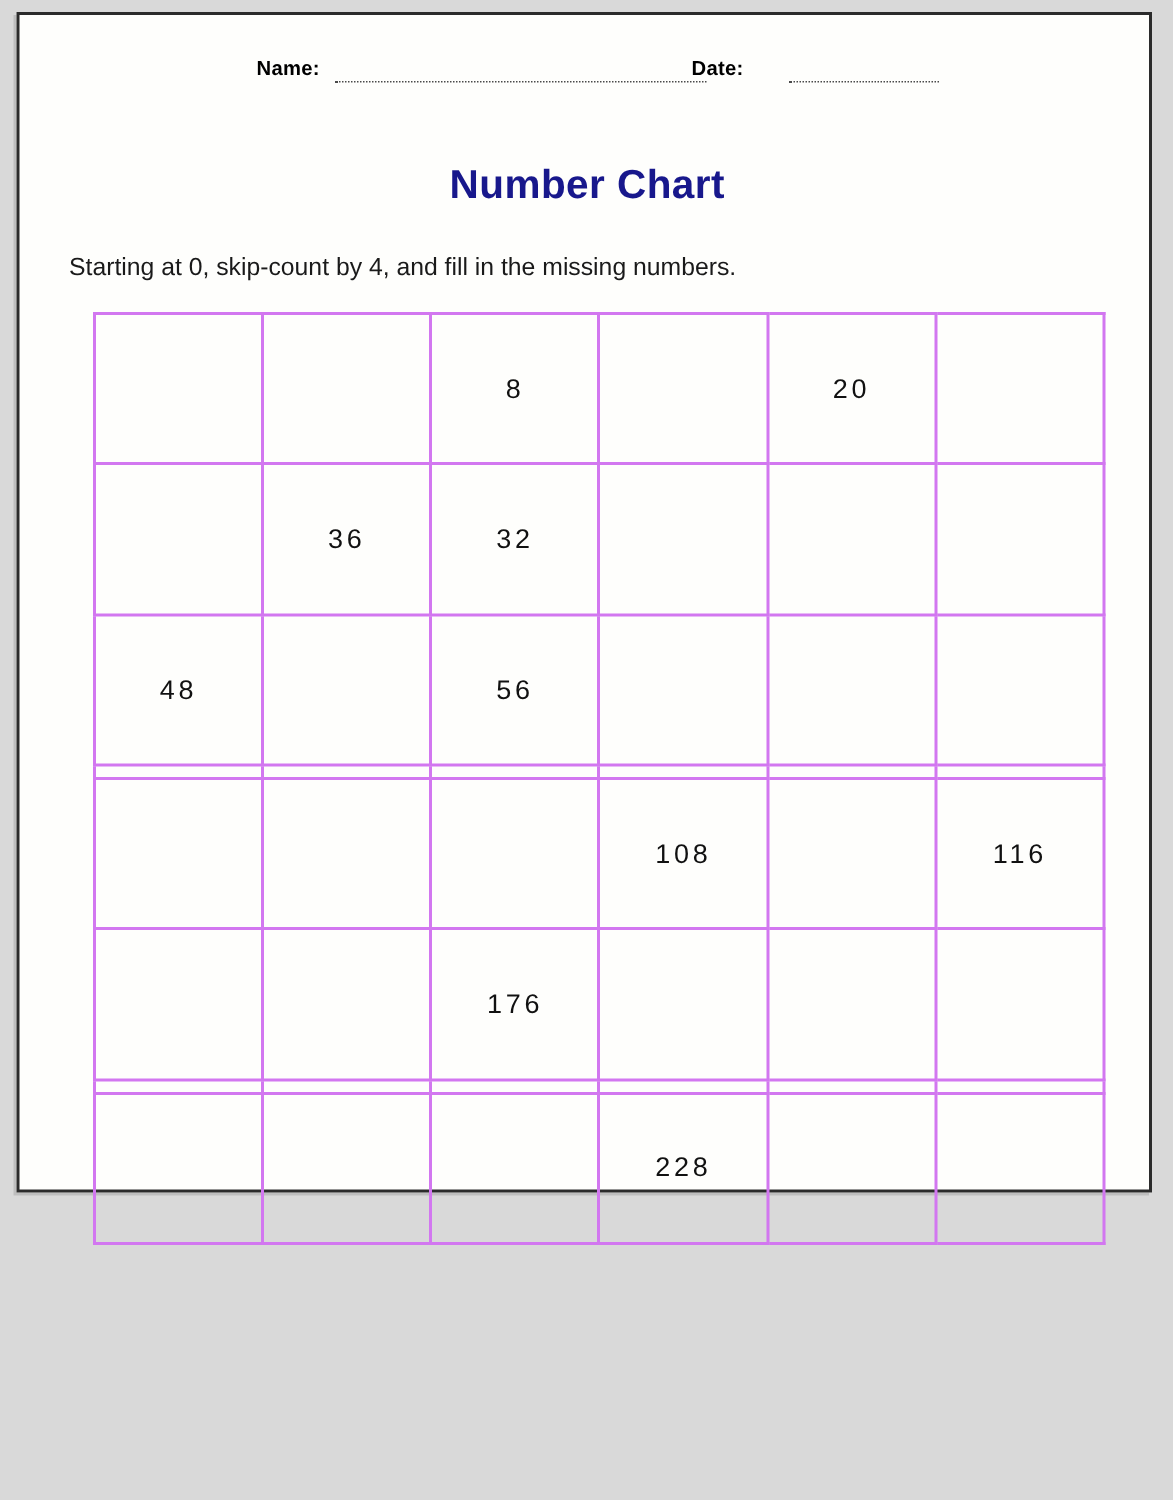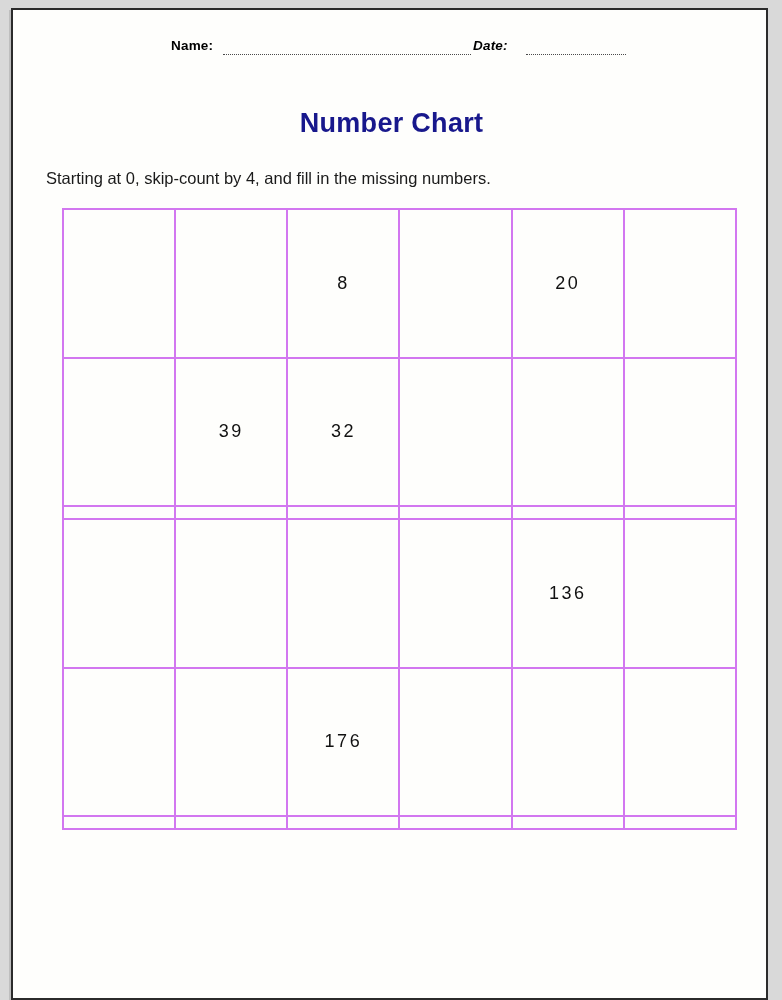--- a/index.html
+++ b/index.html
@@ -13,21 +13,21 @@
     font-family: "Liberation Sans", sans-serif;
     overflow: hidden;
   }
 
   
   #page {
     position: absolute;
     left: 11px;
     top: 8px;
     width: 757px;
-    height: 992px;
+    height: 787px;
     background: #fefefc;
     border: 2px solid #2b2b2b;
     box-sizing: border-box;
     box-shadow: -2px 2px 0 rgba(0,0,0,0.12);
   }
 
   
   #header-line {
     position: absolute;
     left: 0;
@@ -37,21 +37,21 @@
   }
   .hdr-label {
     position: absolute;
     font-size: 13.5px;
     font-weight: bold;
     color: #000;
     letter-spacing: 0.2px;
     white-space: nowrap;
   }
   #name-label { left: 158px; top: 2px; }
-  #date-label { left: 460px; top: 2px; font-style: italic; }
+  #date-label { left: 448px; top: 2px; }
 
   .fill-rule {
     position: absolute;
     height: 0;
     border-bottom: 1.5px dotted #4a4a4a;
     top: 18px;
   }
   #name-rule { left: 210px; width: 248px; }
   #date-rule { left: 513px; width: 100px; }
 
@@ -127,55 +127,71 @@
           <tr>
             <td class="blank"></td>
             <td class="blank"></td>
             <td>8</td>
             <td class="blank"></td>
             <td>20</td>
             <td class="blank"></td>
           </tr>
           <tr>
             <td class="blank"></td>
-            <td>39</td>
+            <td>36</td>
             <td>32</td>
+            <td class="blank"></td>
+            <td class="blank"></td>
+            <td class="blank"></td>
+          </tr>
+          <tr>
+            <td>48</td>
+            <td class="blank"></td>
+            <td>56</td>
             <td class="blank"></td>
             <td class="blank"></td>
             <td class="blank"></td>
           </tr>
           <tr>
             <td class="blank"></td>
             <td class="blank"></td>
             <td class="blank"></td>
             <td class="blank"></td>
             <td class="blank"></td>
             <td class="blank"></td>
           </tr>
           <tr>
             <td class="blank"></td>
             <td class="blank"></td>
             <td class="blank"></td>
+            <td>108</td>
             <td class="blank"></td>
-            <td>136</td>
-            <td class="blank"></td>
+            <td>116</td>
           </tr>
           <tr>
             <td class="blank"></td>
             <td class="blank"></td>
             <td>176</td>
             <td class="blank"></td>
             <td class="blank"></td>
             <td class="blank"></td>
           </tr>
           <tr>
             <td class="blank"></td>
             <td class="blank"></td>
             <td class="blank"></td>
             <td class="blank"></td>
             <td class="blank"></td>
             <td class="blank"></td>
           </tr>
+          <tr>
+            <td class="blank"></td>
+            <td class="blank"></td>
+            <td class="blank"></td>
+            <td>228</td>
+            <td class="blank"></td>
+            <td class="blank"></td>
+          </tr>
         </tbody>
     </table>
   </div>
 
 </div>
 
 </body></html>

